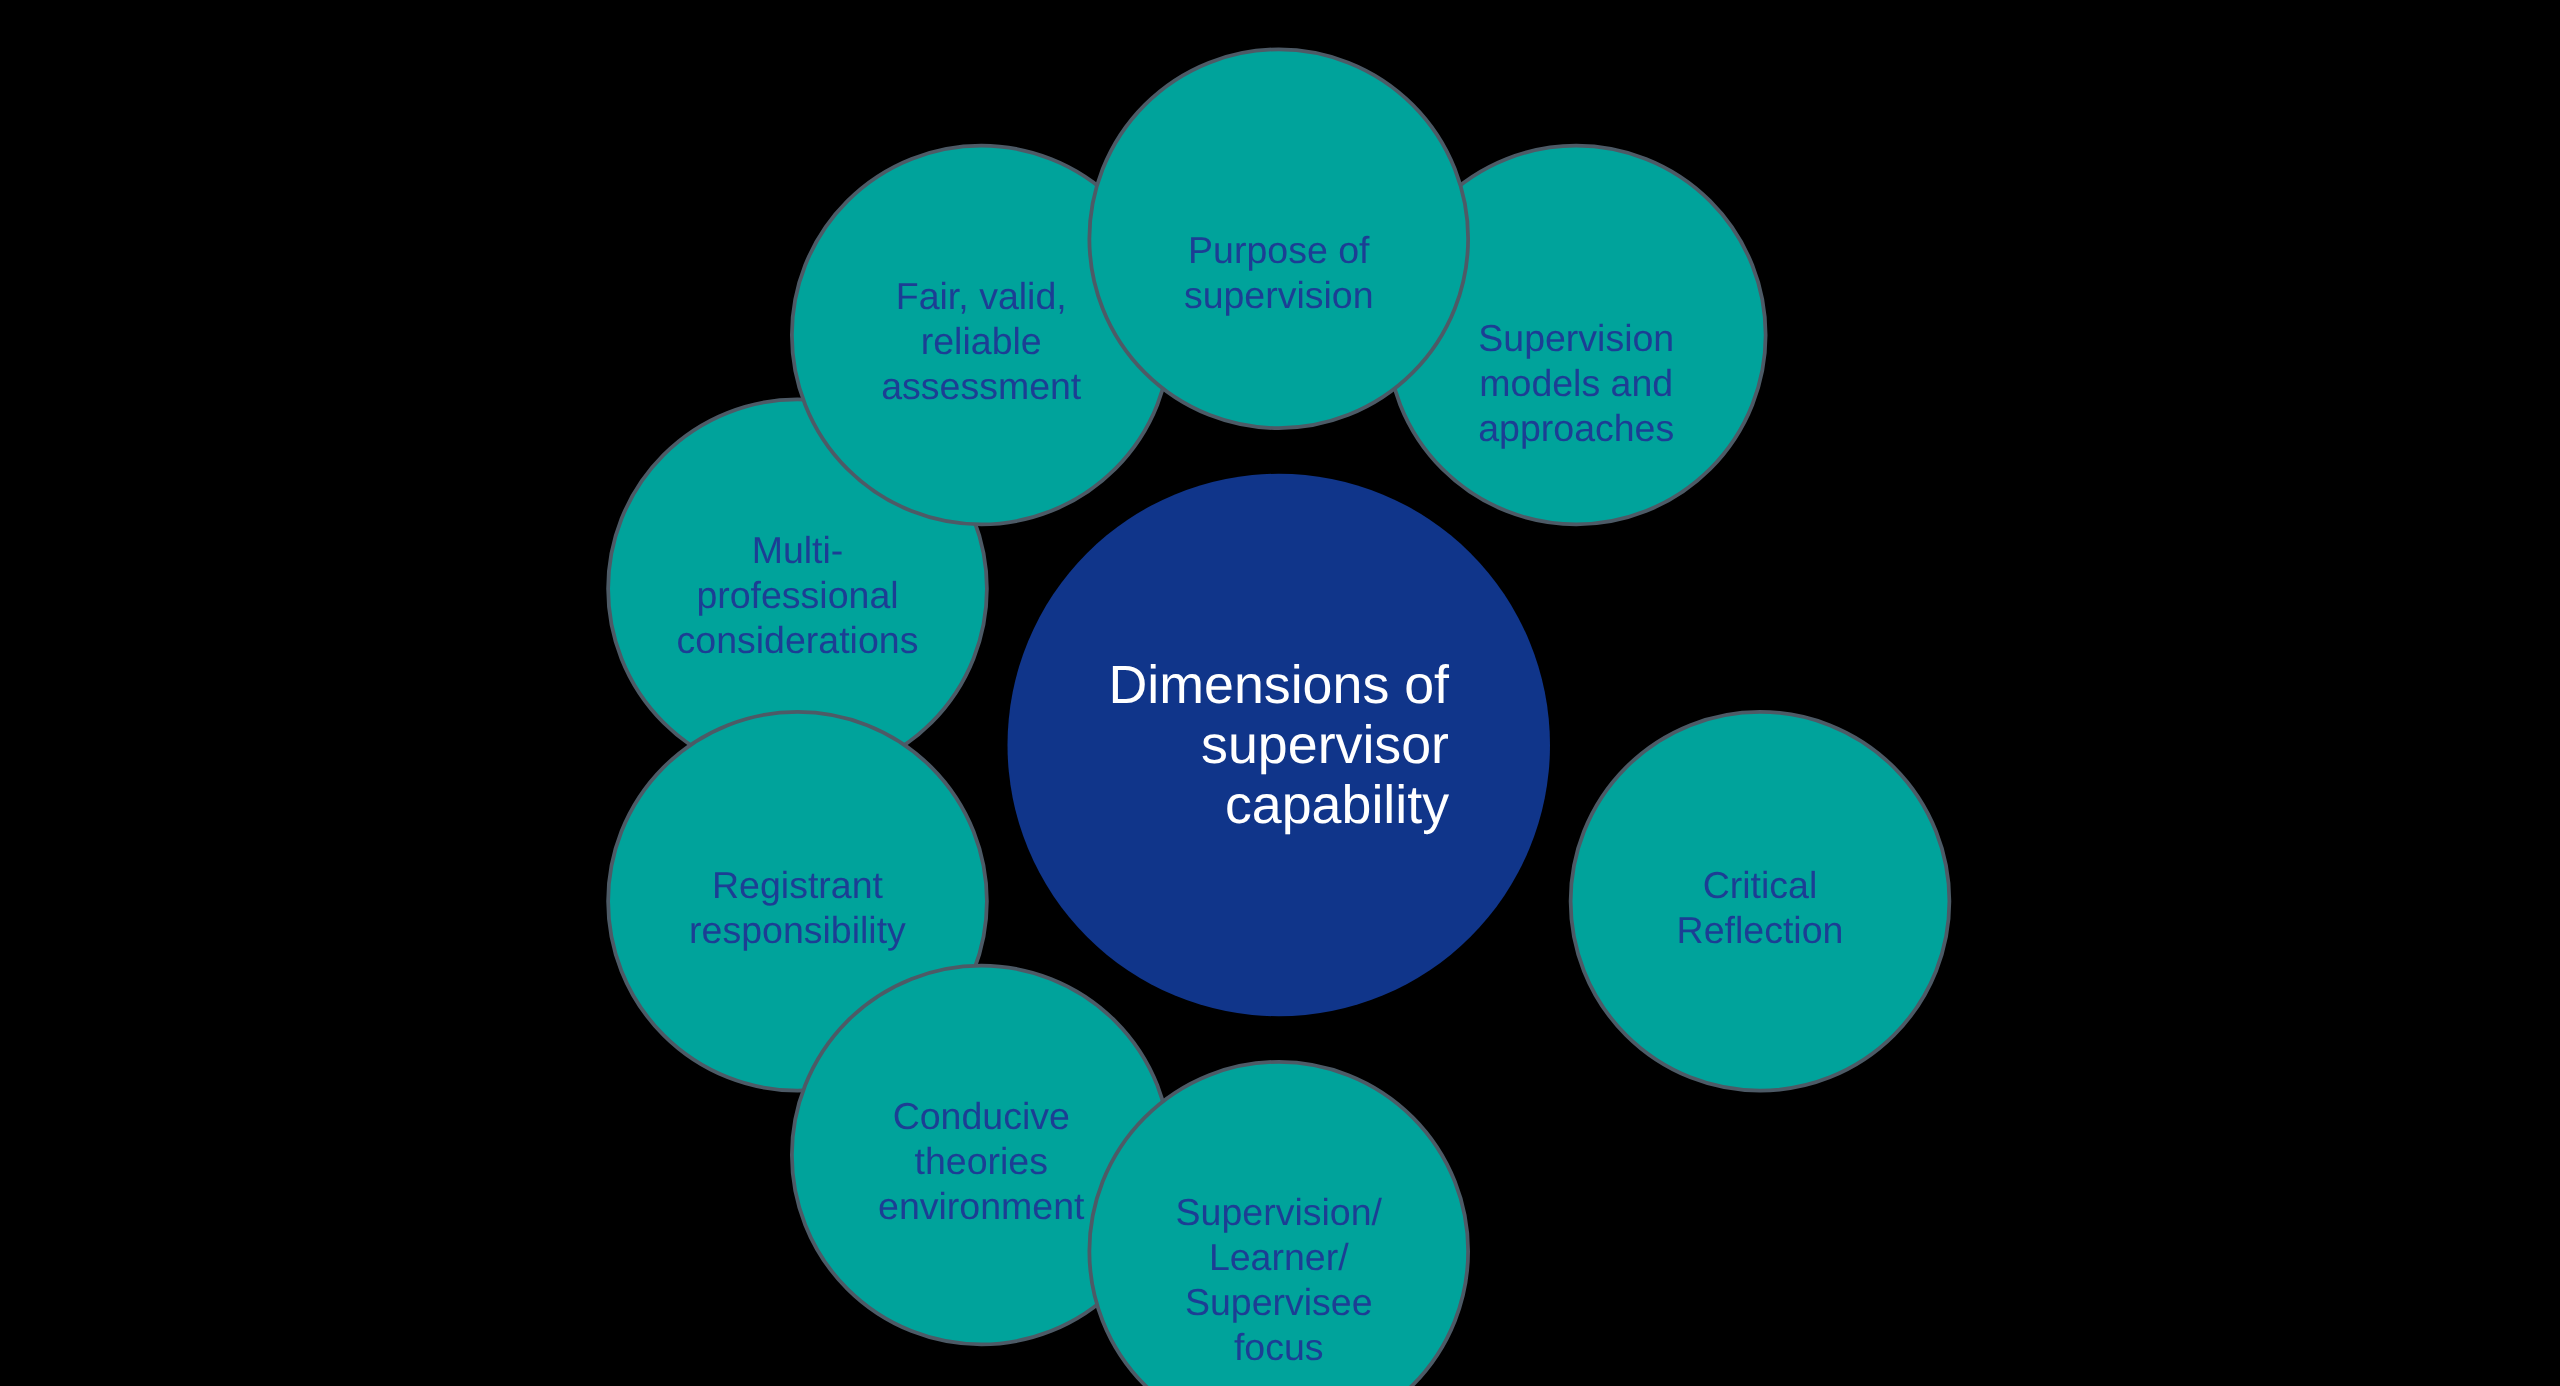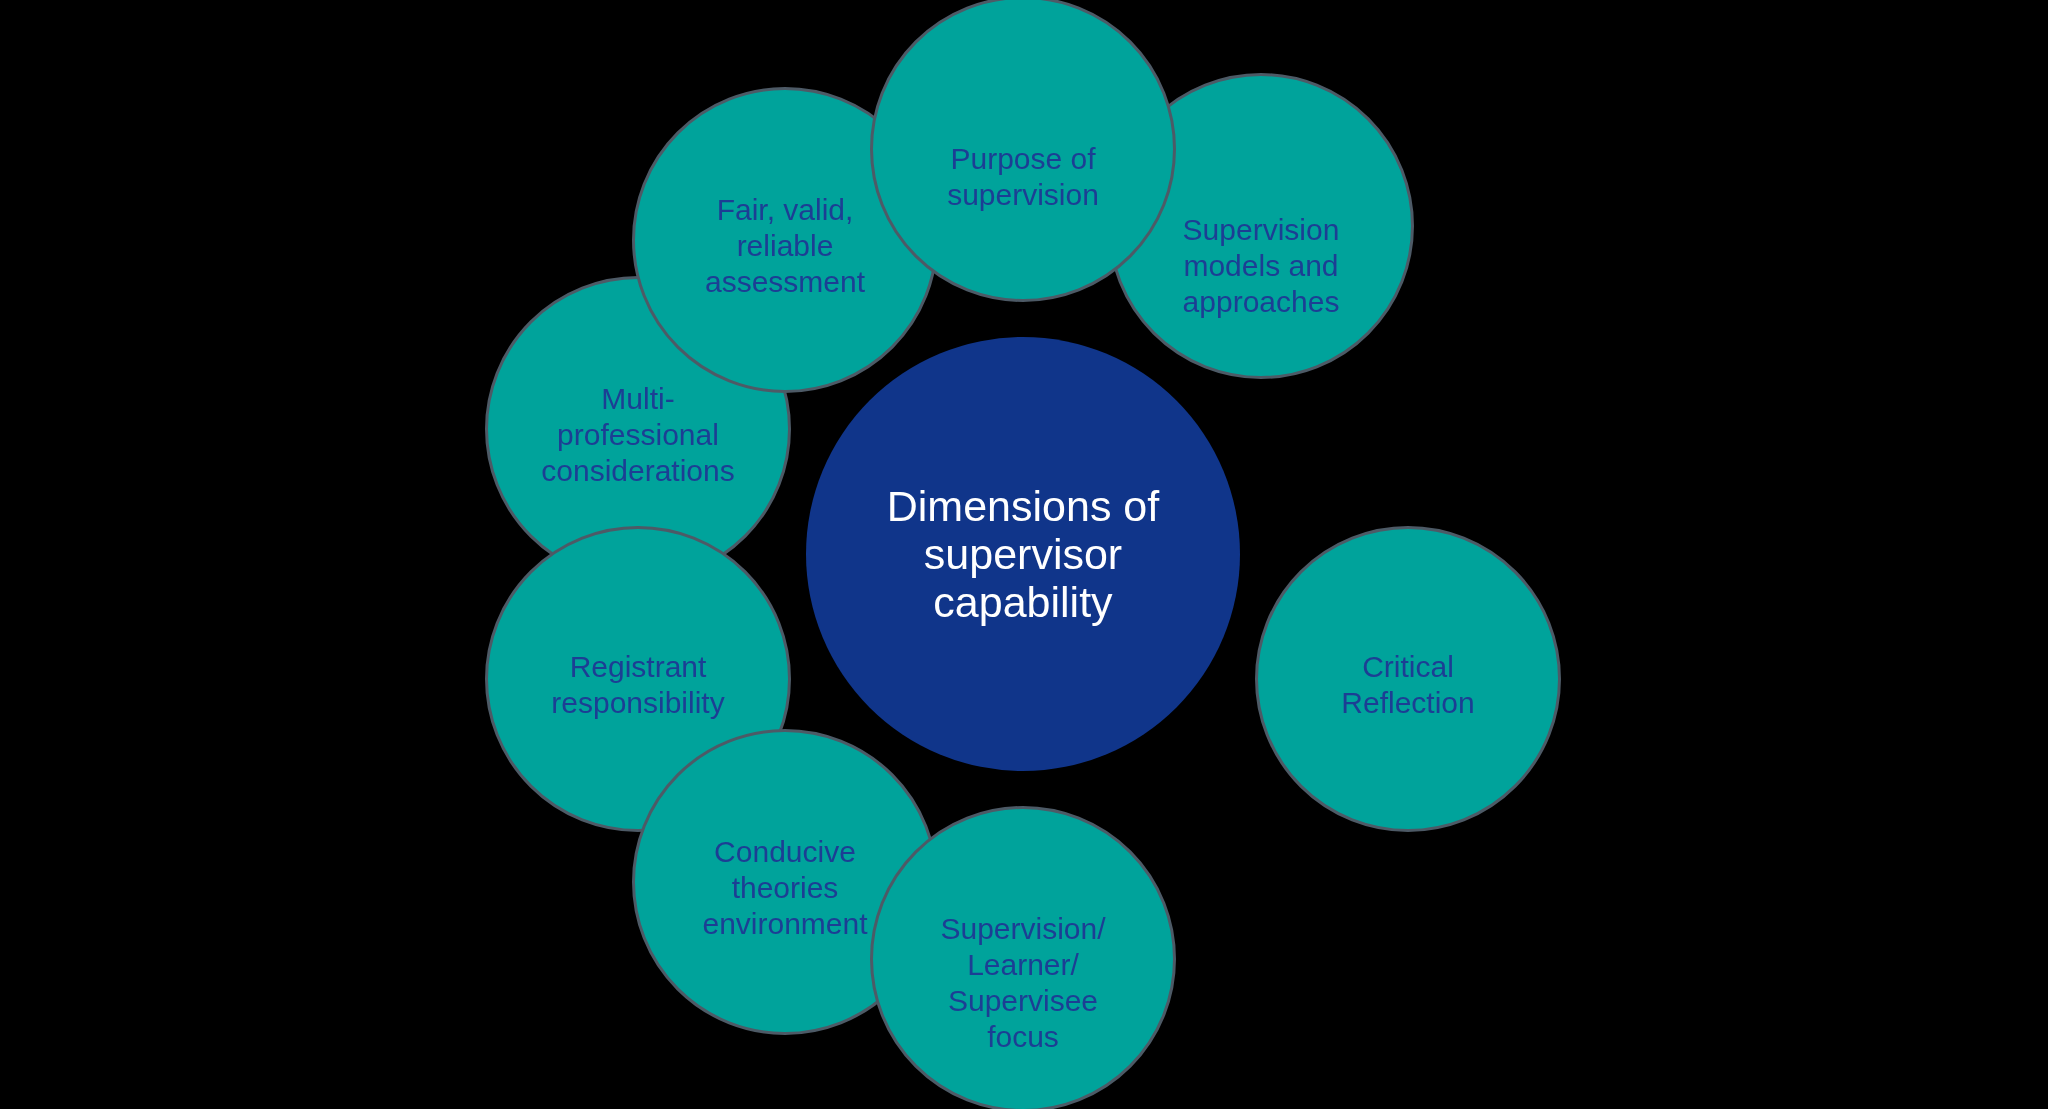--- a/index.html
+++ b/index.html
@@ -14,21 +14,21 @@
   html,body{width:2048px;height:1109px;overflow:hidden;}
   body{
     background:var(--background);
     font-family:"Liberation Sans","DejaVu Sans",sans-serif;
   }
   .stage{
     position:relative;
     width:2048px;height:1109px;
     background:var(--background);
   }
-  .diagram{position:absolute;inset:0;}
+  .diagram{position:absolute;inset:0;margin-top:42px;}
   .ring-item{
     position:absolute;
     width:306px;height:306px;
     border-radius:50%;
     background:var(--circle-fill);
     border:3px solid var(--circle-border);
     display:flex;align-items:center;justify-content:center;
   }
   .ring-label{
     display:block;
@@ -47,21 +47,21 @@
     position:absolute;
     left:806px;top:337px;
     width:434px;height:434px;
     border-radius:50%;
     background:var(--center-fill);
     display:flex;align-items:center;justify-content:center;
     z-index:20;
   }
   .center-label{
     display:block;
-    text-align:center;
+    text-align:right;
     white-space:pre-line;
     color:var(--center-text);
     font-size:43px;
     line-height:1.12;
   }
 </style>
 </head>
 <body>
 
 <div class="stage">
@@ -93,21 +93,21 @@
     </div>
     <div class="ring-item" data-idx="8" style="left: 485px; top: 276px; z-index: 5;">
       <span class="ring-label">Multi-
 professional
 considerations</span>
     </div>
     <div class="ring-item" data-idx="7" style="left: 485px; top: 526px; z-index: 6;">
       <span class="ring-label">Registrant
 responsibility</span>
     </div>
-    <div class="ring-item" data-idx="9" style="left: 632px; top: 87px; z-index: 9;">
+    <div class="ring-item" data-idx="9" style="left: 632px; top: 73px; z-index: 9;">
       <span class="ring-label">Fair, valid,
 reliable
 assessment</span>
     </div>
 
     <div class="center-circle">
       <span class="center-label">Dimensions of
 supervisor
 capability</span>
     </div>

